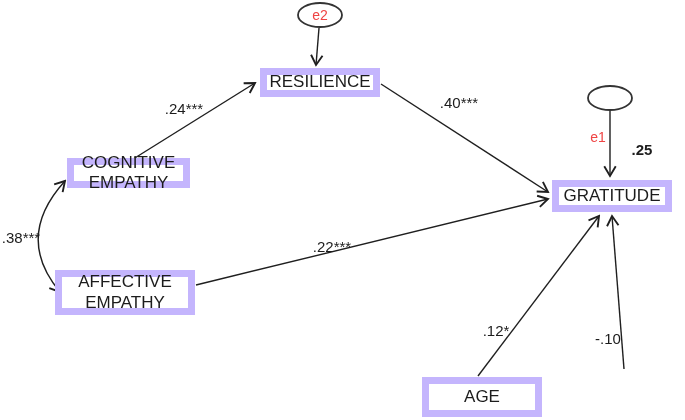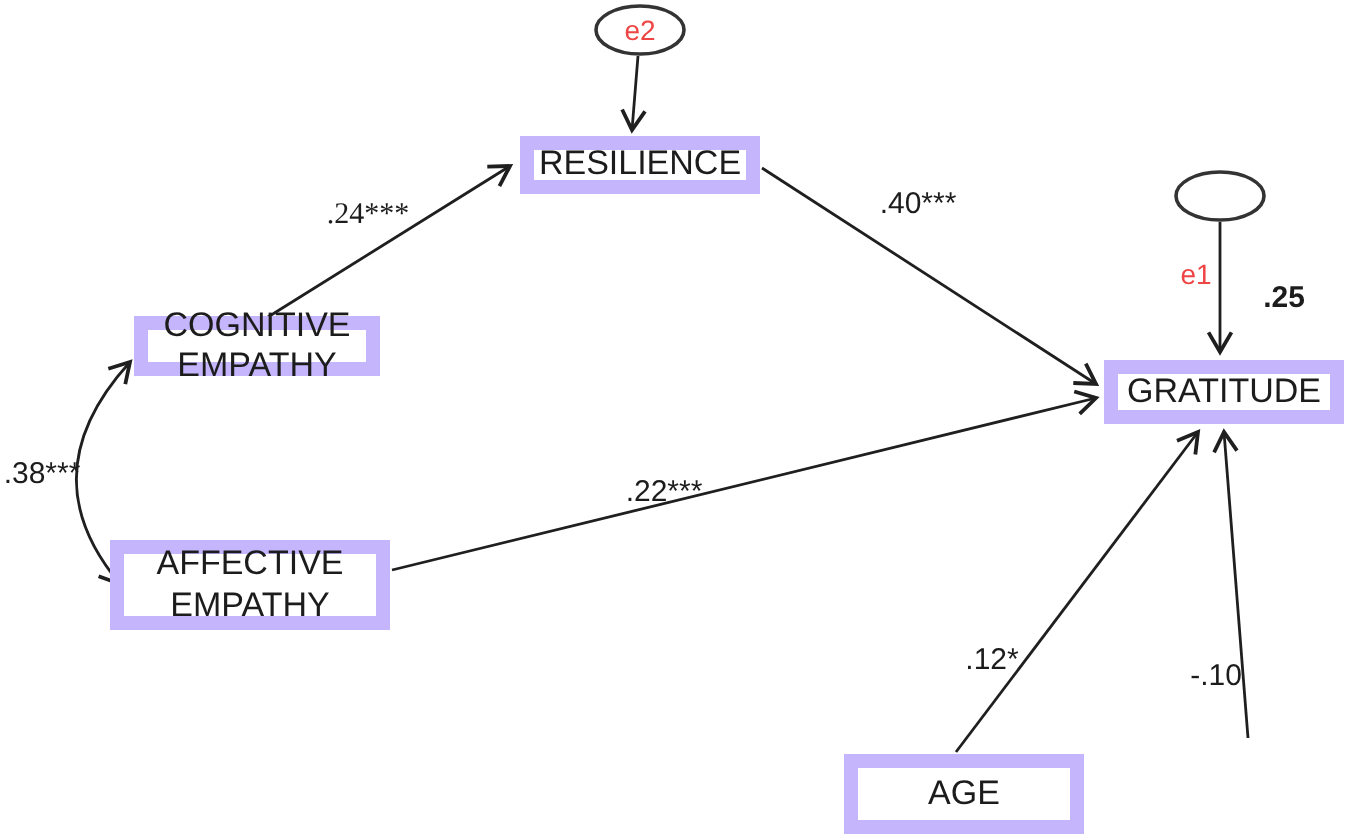--- a/index.html
+++ b/index.html
@@ -40,21 +40,21 @@
   .box-gratitude  { left: 552px; top: 180px; width: 120px; height: 32px; }
   .box-age        { left: 422px; top: 377px; width: 120px; height: 40px; }
   .box-residence  { left: 563px; top: 370px; width: 114px; height: 46px; }
   .coef {
     position: absolute;
     transform: translate(-50%, -50%);
     font-size: 15px;
     color: #1c1c1c;
     white-space: nowrap;
   }
-  .coef-24  { left: 184px; top: 108px; font-family: Liberation Serif, serif; }
+  .coef-24  { left: 184px; top: 108px; }
   .coef-40  { left: 459px; top: 102px; }
   .coef-22  { left: 332px; top: 246px; }
   .coef-38  { left: 21px;  top: 237px; }
   .coef-25  { left: 642px; top: 149px; font-weight: bold; }
   .coef-12  { left: 496px; top: 330px; }
   .coef-m10 { left: 608px; top: 294px; margin-top: 44px; }
   .evar {
     position: absolute;
     transform: translate(-50%, -50%);
     font-size: 14px;

